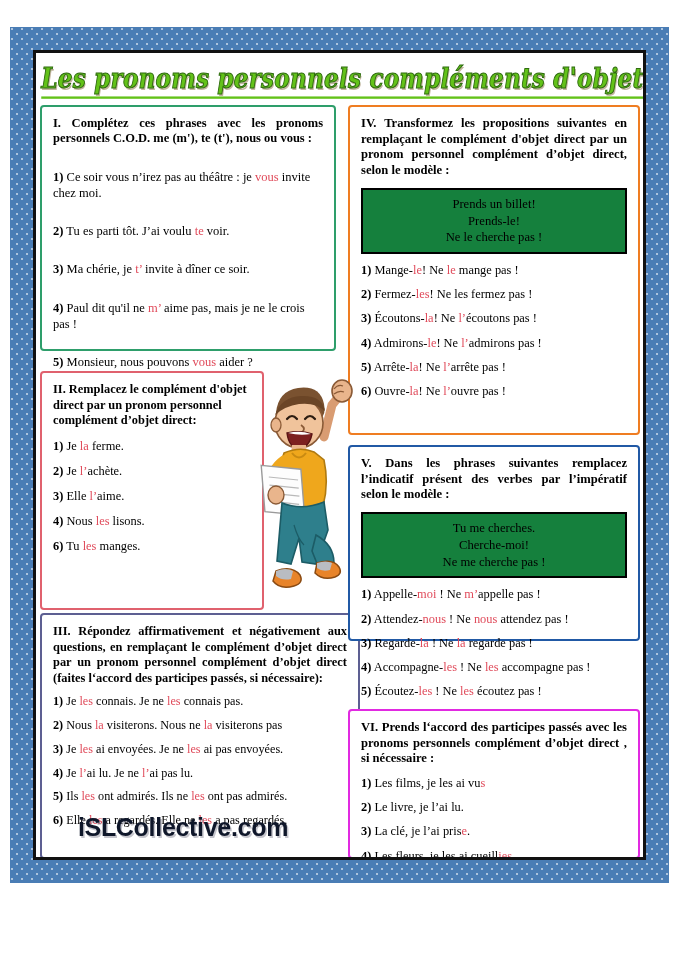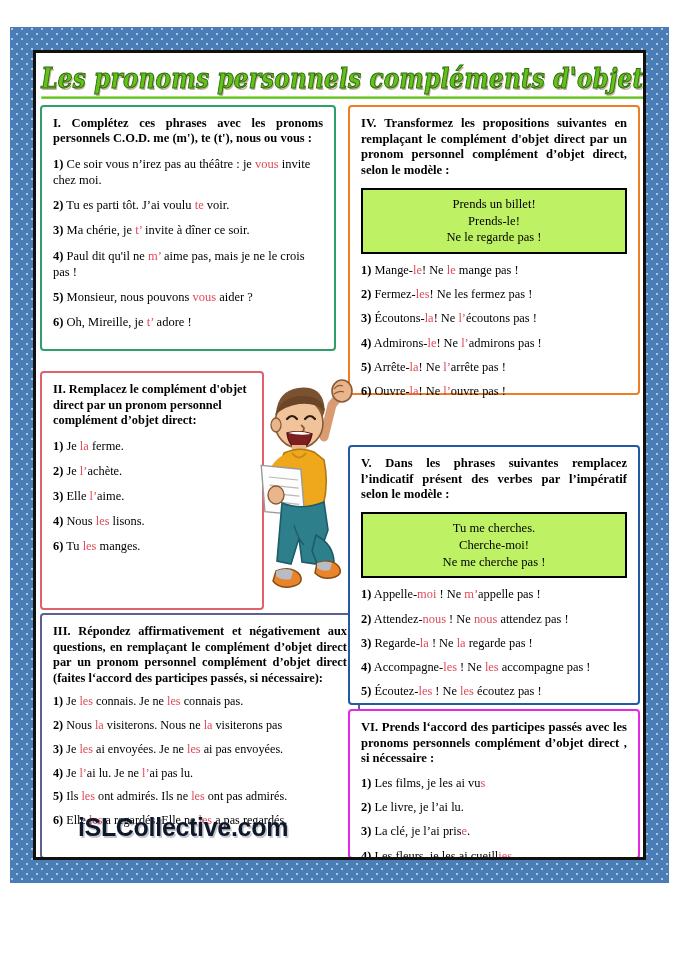--- a/index.html
+++ b/index.html
@@ -34,36 +34,36 @@
     padding-bottom:1px;
   }
 
   
   .box{position:absolute;box-sizing:border-box;border-radius:4px;background:#fff;}
   .box .inner{padding:9px 11px 6px 11px;}
   .head{font-weight:bold;font-size:12.6px;line-height:1.25;text-align:justify;color:#000;}
   .itm{font-size:12.4px;line-height:1.3;color:#000;margin-top:7px;}
   .itm b{font-weight:bold;}
   .r{color:#e04a5a;}
-  .model{border:2.5px solid #000;background:#bef264;text-align:center;
+  .model{border:2.5px solid #000;background:#15803d;text-align:center;
     font-size:12.6px;line-height:1.33;padding:6px 10px;margin:9px auto 4px auto;}
 
   
   #s1{left:4px;  top:52px;  width:296px; height:246px; border:2.5px solid #2e9e6b;}
   #s2{left:4px;  top:318px; width:224px; height:239px; border:2.5px solid #e0616e;}
   #s3{left:4px;  top:560px; width:320px; height:246px; border:2.5px solid #5d5f92;}
-  #s4{left:312px;top:52px;  width:292px; height:290px; border:2.5px solid #ef7d22;}
-  #s5{left:312px;top:392px; width:292px; height:260px; border:2.5px solid #2159a5;}
+  #s4{left:312px;top:52px;  width:292px; height:330px; border:2.5px solid #ef7d22;}
+  #s5{left:312px;top:392px; width:292px; height:196px; border:2.5px solid #2159a5;}
   #s6{left:312px;top:656px; width:292px; height:150px; border:2.5px solid #e12ae1;}
 
   #s1 .itm,#s1 .head{font-size:12.5px;}
   #s1 .head{line-height:1.22;}
   #s2 .head{text-align:left;font-size:12.4px;}
   #s2 .itm{margin-top:9px;}
-  #s1 .spaced{margin-top:9px;}
+  #s1 .spaced{margin-top:22px;}
   #s4 .itm,#s5 .itm{margin-top:8px;}
   #s6 .itm{margin-top:8px;}
   #s3 .itm{margin-top:8px;font-size:12.2px;}
   #s3 .head{font-size:12.4px;}
 
   
   #wm{position:absolute;left:22px;top:760px;width:250px;text-align:center;
       font-family:"Liberation Sans",sans-serif;font-weight:bold;font-size:25px;
       color:#0f172a;text-shadow:1.5px 1.5px 0 rgba(90,90,110,.35);letter-spacing:-.3px;}
 
@@ -123,21 +123,21 @@
           </div>
       </div>
     </div>
 
     <div class="box" id="s4">
       <div class="inner">
         <div class="head">IV. Transformez les propositions suivantes en remplaçant le complément d'objet direct par un pronom personnel complément d’objet direct, selon le modèle :</div>
         <div class="model" id="s4-model">
             <div>Prends un billet!</div>
             <div>Prends-le!</div>
-            <div>Ne le regarde pas !</div>
+            <div>Ne le cherche pas !</div>
           </div>
         <div id="s4-items">
             <div class="itm"><b>1)</b> Mange-<span class="r">le</span>! Ne <span class="r">le</span> mange pas !</div>
             <div class="itm"><b>2)</b> Fermez-<span class="r">les</span>! Ne les fermez pas !</div>
             <div class="itm"><b>3)</b> Écoutons-<span class="r">la</span>! Ne <span class="r">l’</span>écoutons pas !</div>
             <div class="itm"><b>4)</b> Admirons-<span class="r">le</span>! Ne <span class="r">l’</span>admirons pas !</div>
             <div class="itm"><b>5)</b> Arrête-<span class="r">la</span>! Ne <span class="r">l’</span>arrête pas !</div>
             <div class="itm"><b>6)</b> Ouvre-<span class="r">la</span>! Ne <span class="r">l’</span>ouvre pas !</div>
           </div>
       </div>

